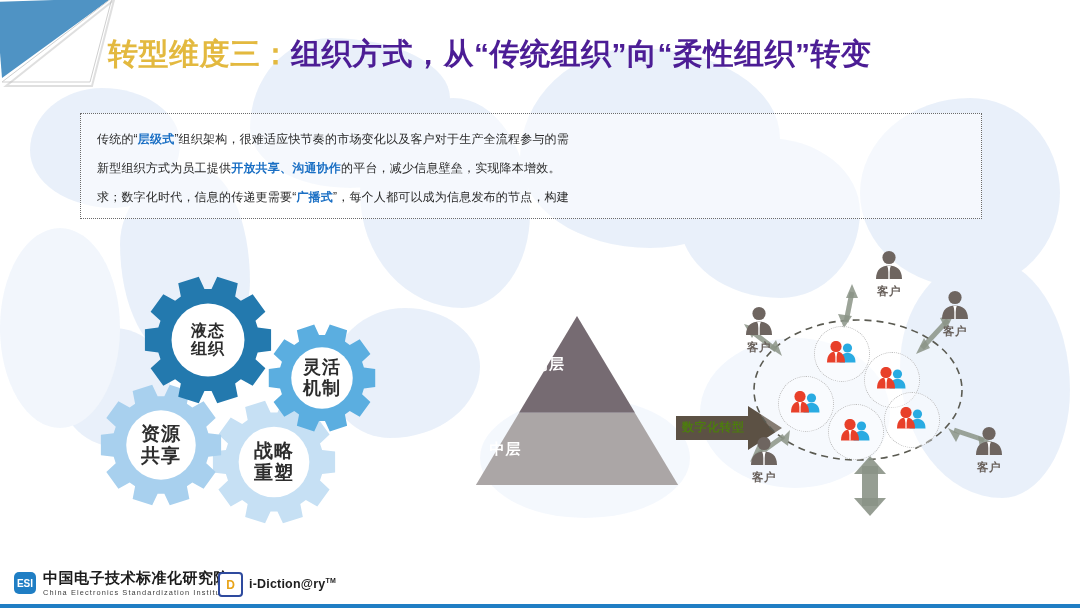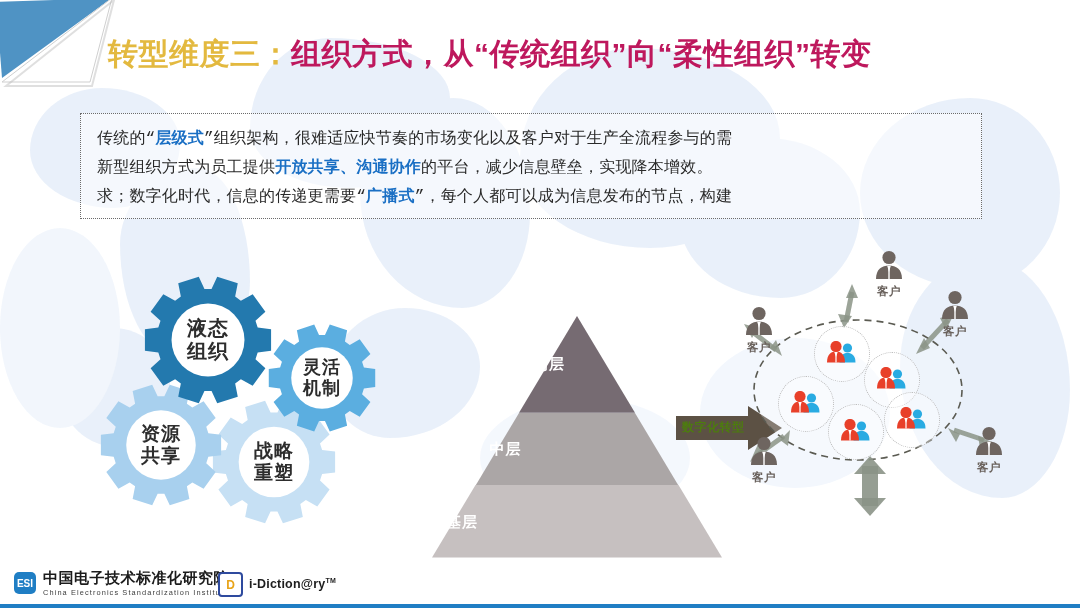--- a/index.html
+++ b/index.html
@@ -18,31 +18,31 @@
   
   .corner{position:absolute;left:-6px;top:-4px;width:175px;height:100px;}
   .corner svg{display:block;}
 
   
   .title{
     position:absolute;left:108px;top:34px;
     font-size:30px;font-weight:bold;letter-spacing:.5px;white-space:nowrap;
   }
   .t-gold{color:#e3b93f;}
-  .t-navy{color:#be185d;}
+  .t-navy{color:#4c1d95;}
 
   
   .textbox{
     position:absolute;left:80px;top:113px;width:902px;height:106px;
     border:1.6px dotted #6b6b6b;background:rgba(255,255,255,.55);
     box-sizing:border-box;padding:11px 16px 0 16px;
   }
   .tb-line{
-    font-family:Liberation Mono, monospace;
-    font-size:16px;color:#2a2a2a;line-height:29px;white-space:nowrap;letter-spacing:.2px;
+    font-family:Liberation Sans, sans-serif;
+    font-size:12px;color:#2a2a2a;line-height:29px;white-space:nowrap;letter-spacing:.2px;
   }
   .hl{color:#1a6fc4;font-weight:bold;}
 
   
   .gears{position:absolute;left:100px;top:262px;width:330px;height:300px;}
   .gear{position:absolute;}
   .gear .lbl{
     position:absolute;left:0;right:0;top:50%;transform:translateY(-50%);
     text-align:center;color:#2d2d2d;font-weight:bold;line-height:1.15;
     letter-spacing:1px;pointer-events:none;
@@ -135,21 +135,21 @@
   <div class="textbox">
     <div class="tb-line" id="sl0"><span>传统的“</span><span class="hl">层级式</span><span>”组织架构，很难适应快节奏的市场变化以及客户对于生产全流程参与的需</span></div>
     <div class="tb-line" id="sl2"><span>新型组织方式为员工提供</span><span class="hl">开放共享、沟通协作</span><span>的平台，减少信息壁垒，实现降本增效。</span></div>
     <div class="tb-line" id="sl1"><span>求；数字化时代，信息的传递更需要“</span><span class="hl">广播式</span><span>”，每个人都可以成为信息发布的节点，构建</span></div>
   </div>
 
   <div class="gears" id="gearHost">
       <div class="gear" style="left: 44px; top: 14px; width: 128px; height: 128px; z-index: 5;"><svg width="128" height="128" viewBox="0 0 128 128">
           <path d="M127.08,53.19L127.08,74.81L113.67,76.42L111.49,83.15L121.39,92.34L108.68,109.82L96.88,103.24L91.16,107.40L93.77,120.65L73.22,127.33L67.54,115.08L60.46,115.08L54.78,127.33L34.23,120.65L36.84,107.40L31.12,103.24L19.32,109.82L6.61,92.34L16.51,83.15L14.33,76.42L0.92,74.81L0.92,53.19L14.33,51.58L16.51,44.85L6.61,35.66L19.32,18.18L31.12,24.76L36.84,20.60L34.23,7.35L54.78,0.67L60.46,12.92L67.54,12.92L73.22,0.67L93.77,7.35L91.16,20.60L96.88,24.76L108.68,18.18L121.39,35.66L111.49,44.85L113.67,51.58Z" fill="#2379ae"></path>
           <circle cx="64" cy="64" r="36.48" fill="#ffffff"></circle>
-        </svg><div class="lbl" style="font-size: 20px;">
+        </svg><div class="lbl" style="font-size: 16px;">
           <div>液态</div>
           <div>组织</div>
         </div></div>
       <div class="gear" style="left: 168px; top: 62px; width: 108px; height: 108px; z-index: 4;"><svg width="108" height="108" viewBox="0 0 108 108">
           <path d="M107.22,44.88L107.22,63.12L95.91,64.48L94.07,70.16L102.42,77.91L91.70,92.66L81.75,87.11L76.92,90.62L79.12,101.80L61.78,107.44L56.98,97.10L51.02,97.10L46.22,107.44L28.88,101.80L31.08,90.62L26.25,87.11L16.30,92.66L5.58,77.91L13.93,70.16L12.09,64.48L0.78,63.12L0.78,44.88L12.09,43.52L13.93,37.84L5.58,30.09L16.30,15.34L26.25,20.89L31.08,17.38L28.88,6.20L46.22,0.56L51.02,10.90L56.98,10.90L61.78,0.56L79.12,6.20L76.92,17.38L81.75,20.89L91.70,15.34L102.42,30.09L94.07,37.84L95.91,43.52Z" fill="#5baee0"></path>
           <circle cx="54" cy="54" r="30.779999999999998" fill="#ffffff"></circle>
         </svg><div class="lbl" style="font-size: 18px;">
           <div>灵活</div>
           <div>机制</div>
         </div></div>
@@ -169,23 +169,20 @@
         </div></div>
     </div>
 
   <div class="pyramid" id="pyrHost">
       <div class="band" style="top: 0px; width: 290px; height: 96.8px;"><svg width="290" height="96.80000000000001" viewBox="0 0 290 96.80000000000001">
           <polygon points="145,0 145,0 203,96.80000000000001 87,96.80000000000001" fill="#766b72"></polygon>
         </svg><span style="left: 101px;">高层</span></div>
       <div class="band" style="top: 96.8px; width: 290px; height: 72.6px;"><svg width="290" height="72.59999999999997" viewBox="0 0 290 72.59999999999997">
           <polygon points="87,0 203,0 246.5,72.59999999999997 43.5,72.59999999999997" fill="#aba6a6"></polygon>
         </svg><span style="left: 57.5px;">中层</span></div>
-      <div class="band" style="top: 169.4px; width: 290px; height: 72.6px;"><svg width="290" height="72.60000000000002" viewBox="0 0 290 72.60000000000002">
-          <polygon points="43.5,0 246.5,0 290,72.60000000000002 0,72.60000000000002" fill="#c6c0c0"></polygon>
-        </svg><span style="left: 14px;">基层</span></div>
     </div>
 
   <div class="dxarrow">
     <svg width="108" height="48" viewBox="0 0 108 48">
       <polygon points="0,10 72,10 72,0 106,22 72,44 72,34 0,34" fill="#5c5144"></polygon>
     </svg>
     <div class="cap">数字化转型</div>
   </div>
 
   <div class="network">

